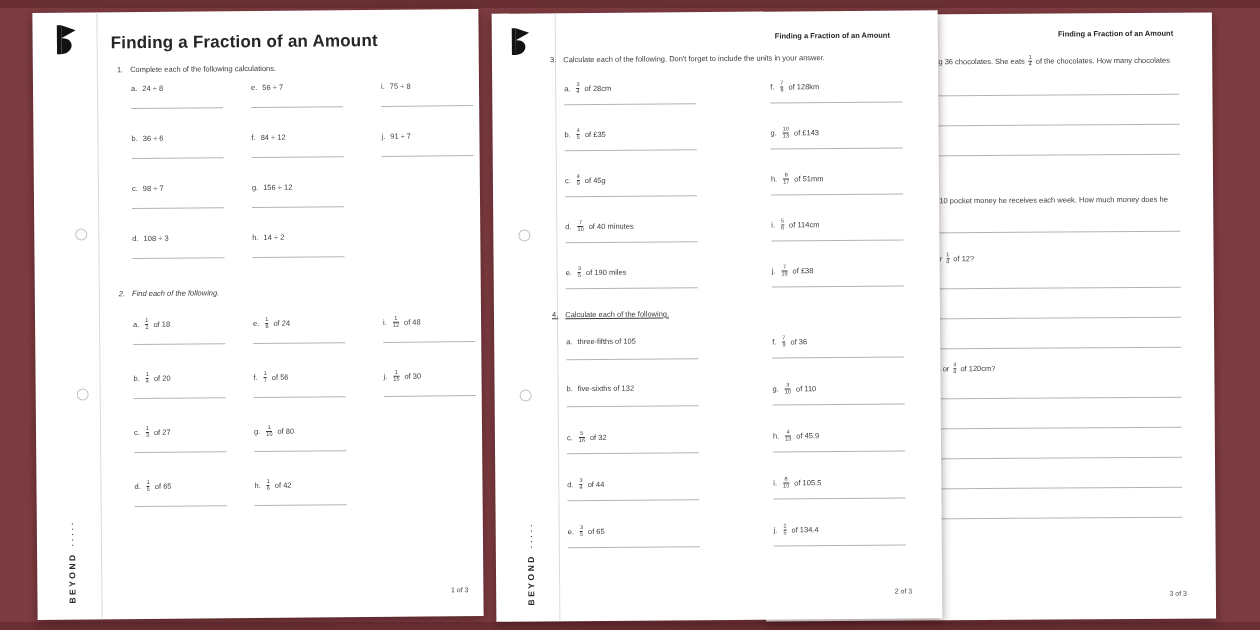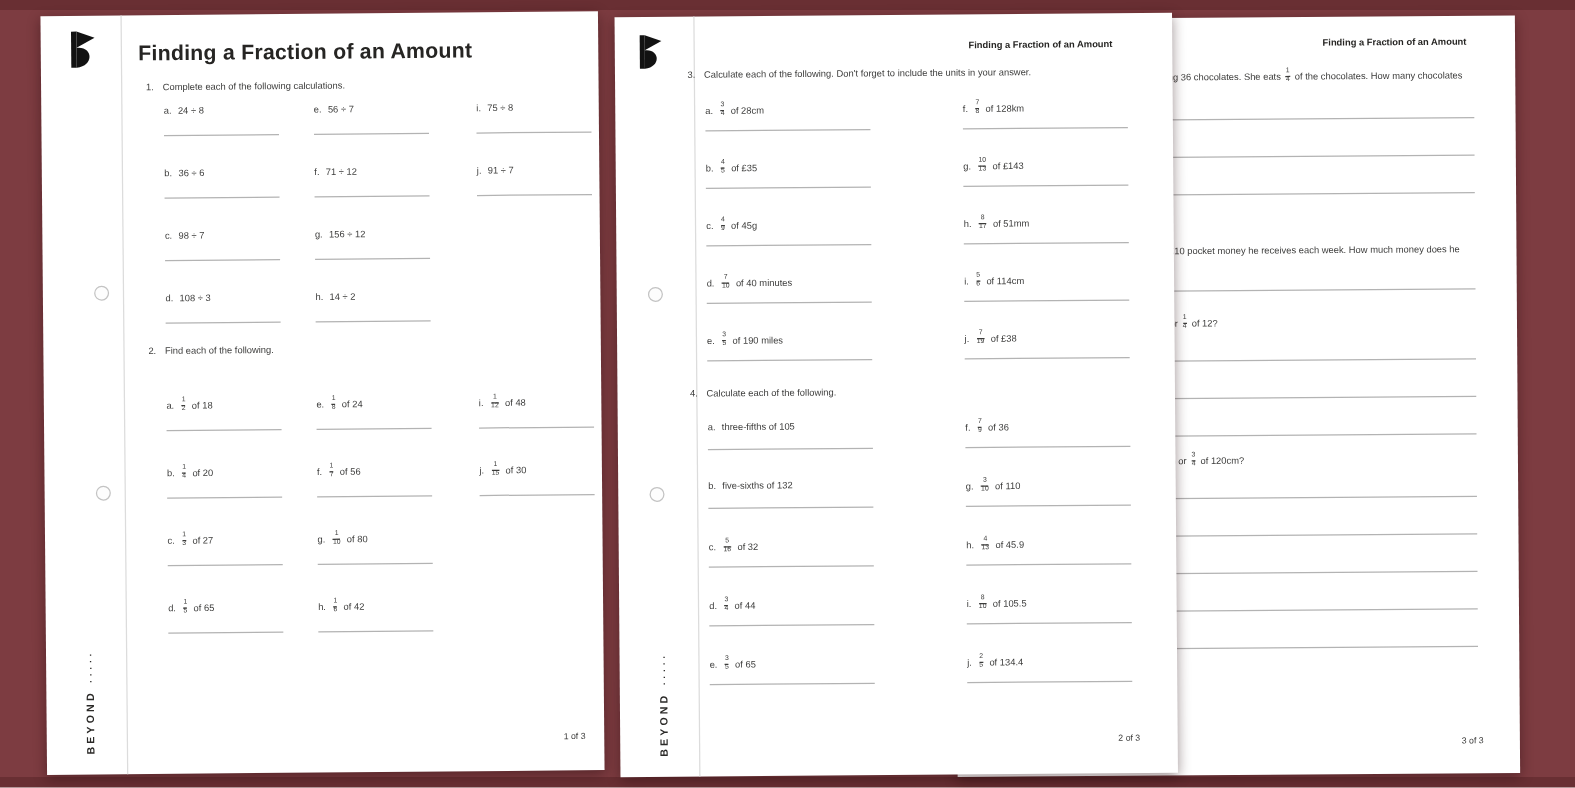--- a/index.html
+++ b/index.html
@@ -26,23 +26,23 @@
   .p2-logo{left:16px;top:12px;}
 
   .p1-title{position:absolute;left:78px;top:21px;font-size:17px;font-weight:bold;color:#262523;letter-spacing:.2px;}
   .page-header{position:absolute;font-size:7.5px;font-weight:bold;color:#262523;white-space:nowrap;}
   .p2-header{left:283px;top:20px;}
   .p3-header{left:296px;top:16px;}
 
   .qline{position:absolute;font-size:7.5px;color:#3c3c3b;white-space:nowrap;}
   .qline .qnum{margin-right:7px;}
   .p1-q1{left:84px;top:53px;}
-  .p1-q2{left:84px;top:264px;}
+  .p1-q2{left:84px;top:277px;font-style:italic;}
   .p2-q3{left:58px;top:42px;}
-  .p2-q4{left:58px;top:297px;}
+  .p2-q4{left:58px;top:297px;text-decoration:underline;}
 
   .grid{position:absolute;display:grid;}
   #p1q1{left:98px;top:72px;grid-template-columns:120px 130px 100px;grid-auto-rows:50px;}
   #p1q2{left:98px;top:306px;grid-template-columns:120px 130px 100px;grid-auto-rows:54px;}
   #p2q3{left:72px;top:69px;grid-template-columns:206px 168px;grid-auto-rows:46px;}
   #p2q4{left:72px;top:324px;grid-template-columns:206px 168px;grid-auto-rows:47px;}
 
   .cell{position:relative;}
   .expr{display:flex;align-items:center;gap:4px;font-size:7.5px;color:#3c3c3b;white-space:nowrap;}
   .expr .lbl{margin-right:1px;}
@@ -403,21 +403,21 @@
         <div class="cell">
           <div class="expr">
             <span class="lbl">b.</span>
             <span>36 ÷ 6</span>
           </div>
           <div class="ans-line"></div>
         </div>
         <div class="cell">
           <div class="expr">
             <span class="lbl">f.</span>
-            <span>71 ÷ 12</span>
+            <span>84 ÷ 12</span>
           </div>
           <div class="ans-line"></div>
         </div>
         <div class="cell">
           <div class="expr">
             <span class="lbl">j.</span>
             <span>91 ÷ 7</span>
           </div>
           <div class="ans-line"></div>
         </div>

